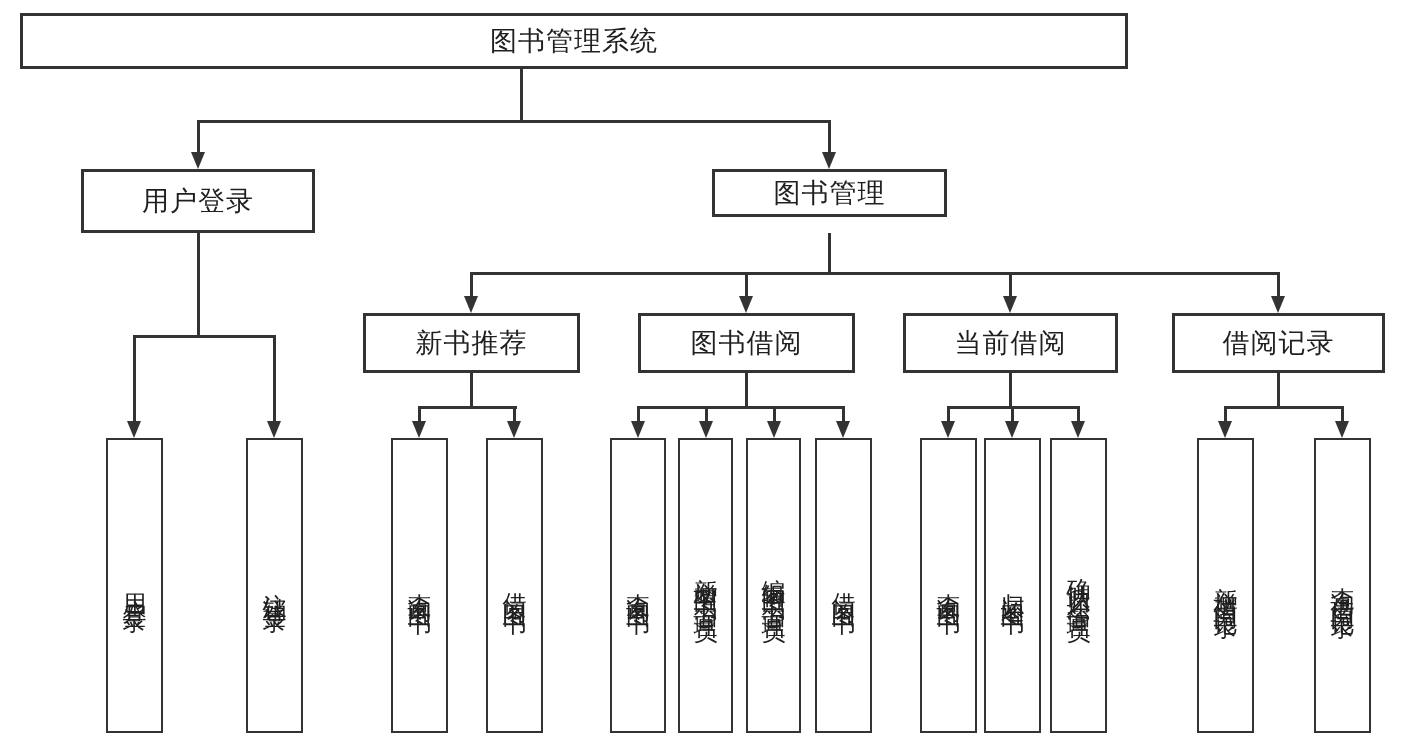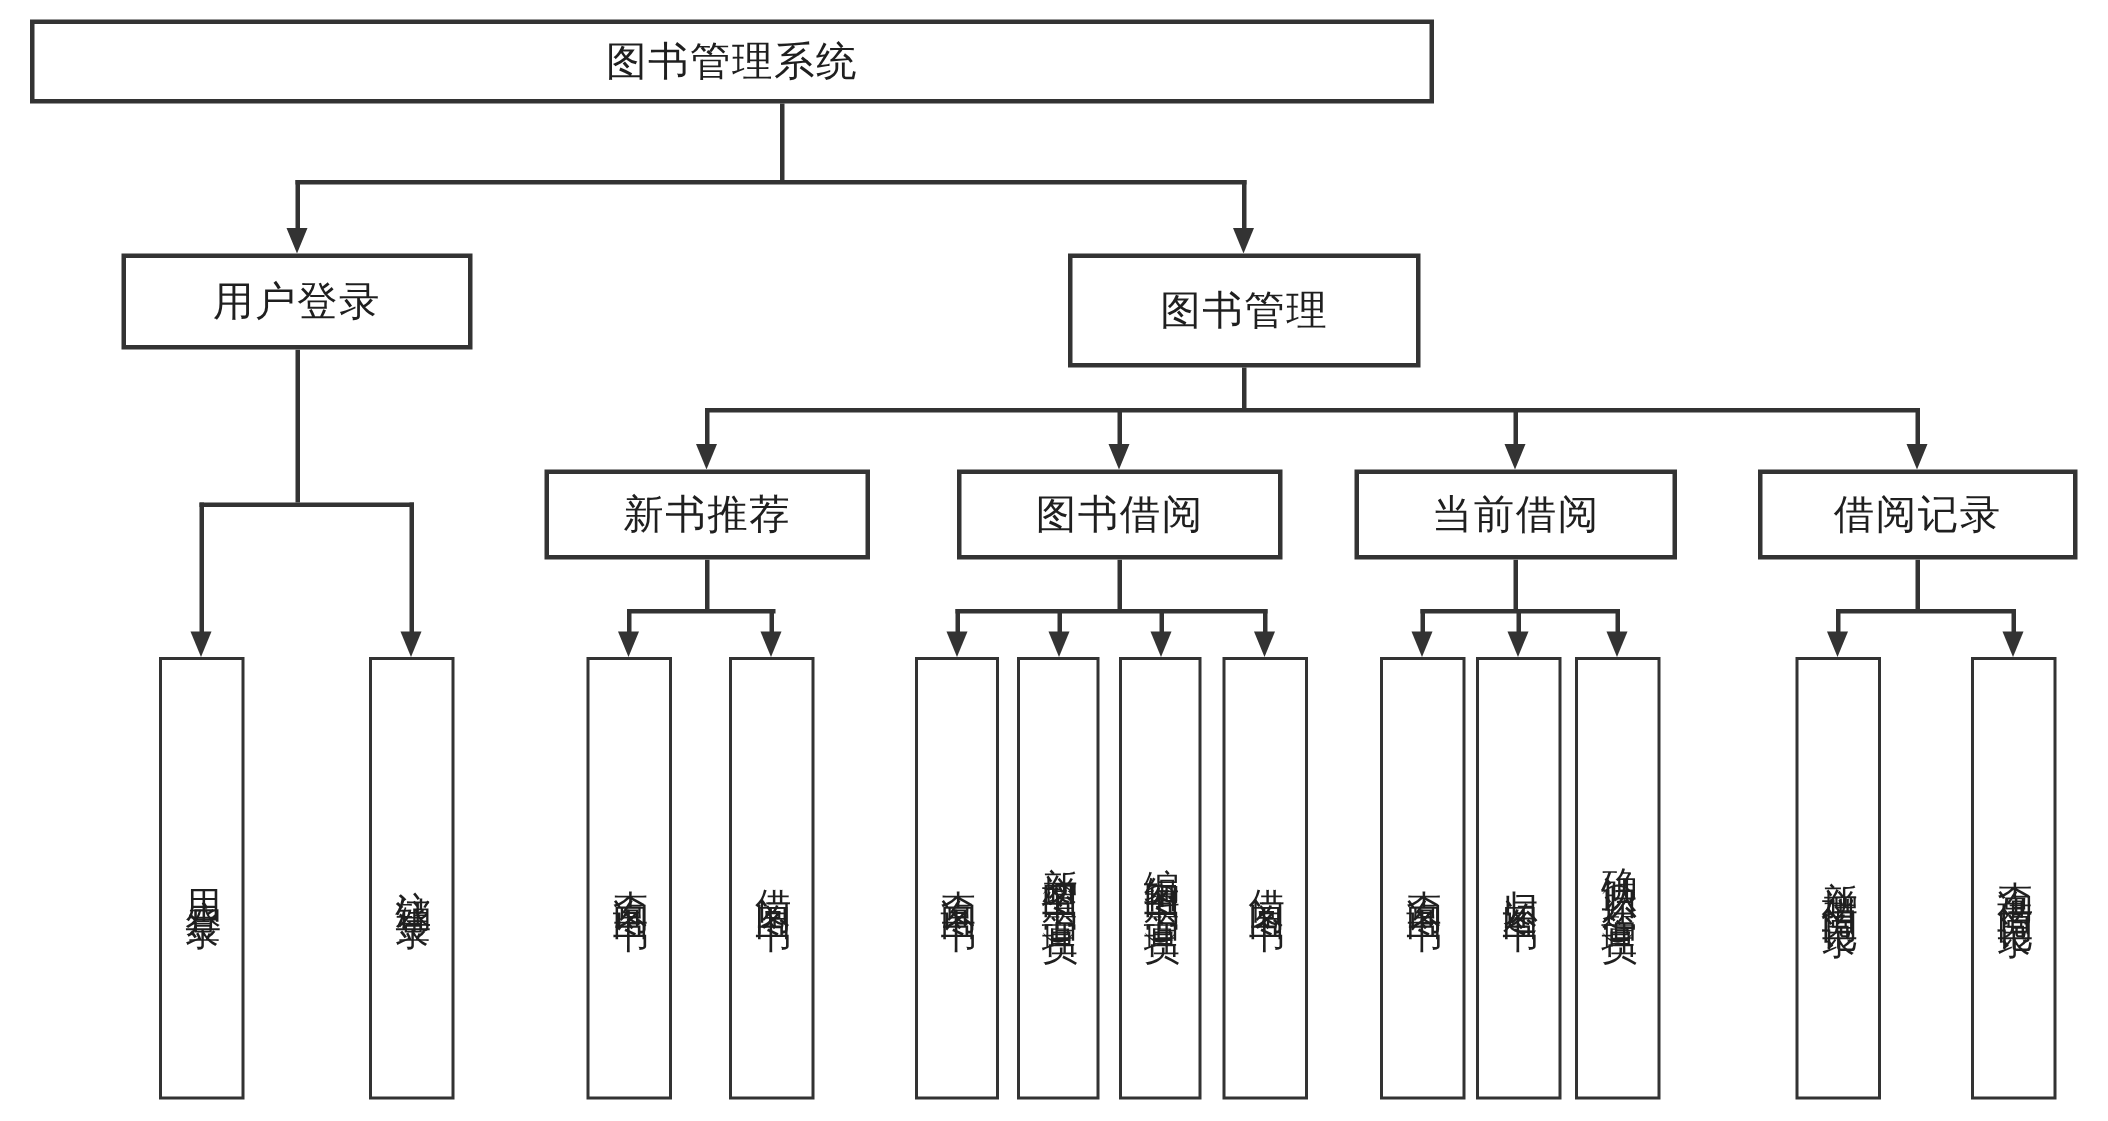--- a/index.html
+++ b/index.html
@@ -88,28 +88,28 @@
   <div class="vline" style="left:1077px;top:406px;height:16px;"></div>
   <div class="arrow" style="left:1071px;top:421px;"></div>
 
   <div class="vline" style="left:1277px;top:373px;height:33px;"></div>
   <div class="hline" style="left:1224px;top:406px;width:120px;"></div>
   <div class="vline" style="left:1224px;top:406px;height:16px;"></div>
   <div class="arrow" style="left:1218px;top:421px;"></div>
   <div class="vline" style="left:1341px;top:406px;height:16px;"></div>
   <div class="arrow" style="left:1335px;top:421px;"></div>
 
-  <div class="node h" style="left:20px;top:13px;width:936px;height:56px;">
+  <div class="node h" style="left:20px;top:13px;width:1108px;height:56px;">
     <span>图书管理系统</span>
   </div>
 
   <div class="node h" style="left:81px;top:169px;width:234px;height:64px;">
     <span>用户登录</span>
   </div>
-  <div class="node h" style="left:712px;top:169px;width:235px;height:76px;justify-content:center;">
+  <div class="node h" style="left:712px;top:169px;width:235px;height:48px;justify-content:center;">
     <span>图书管理</span>
   </div>
 
   <div class="node h" style="left:363px;top:313px;width:217px;height:60px;">
     <span>新书推荐</span>
   </div>
   <div class="node h" style="left:638px;top:313px;width:217px;height:60px;">
     <span>图书借阅</span>
   </div>
   <div class="node h" style="left:1172px;top:313px;width:213px;height:60px;">

